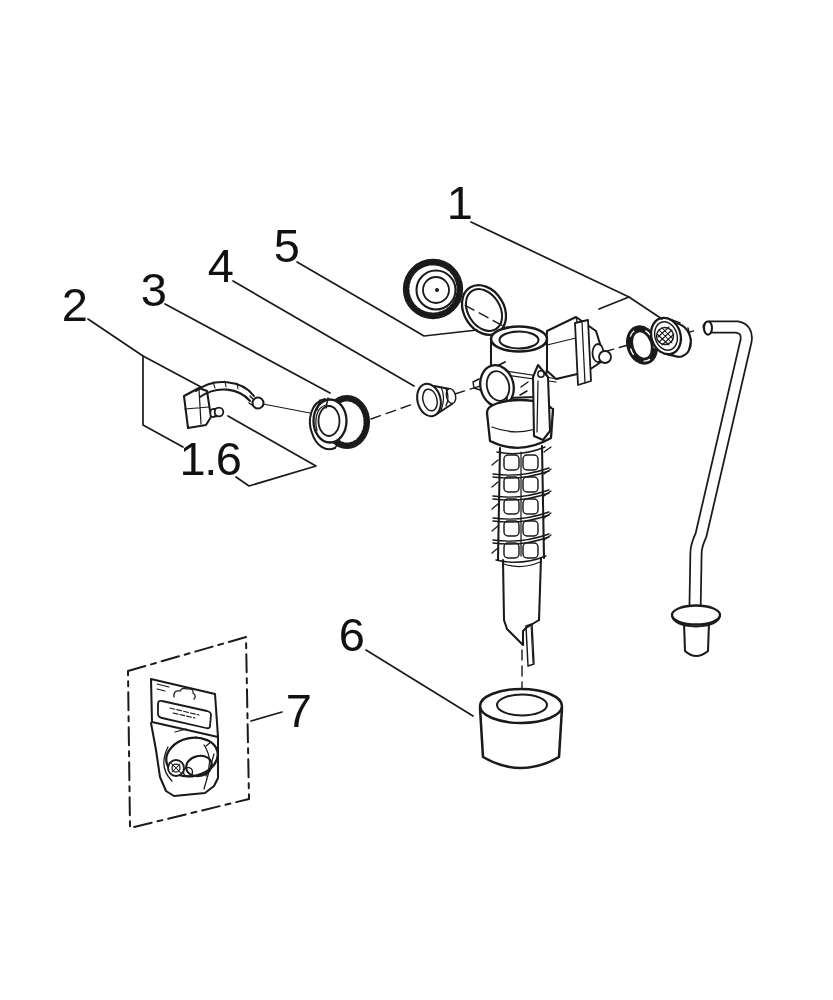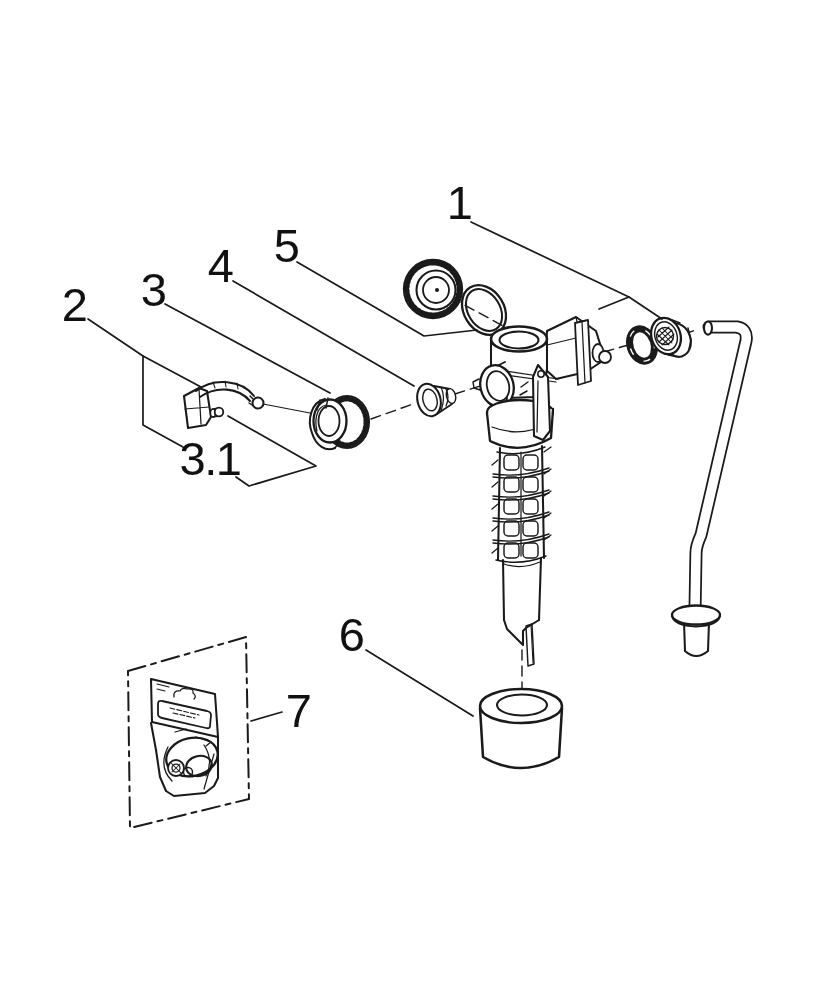--- a/index.html
+++ b/index.html
@@ -212,20 +212,20 @@
     <path d="M165,304 L330,393"></path>
     <path d="M233,281 L414,386"></path>
     <path d="M297,262 L378,309 L424,336 L477,330"></path>
     <path d="M366,650 L473,716"></path>
     <path d="M282,712 L251,721"></path>
   </g>
 </svg>
 
 <div class="lbl" style="left:459px;top:202px">1</div>
 <div class="lbl" style="left:74px;top:304px">2</div>
-<div class="lbl" style="left:210px;top:458px">3.1</div>
+<div class="lbl" style="left:210px;top:458px">1.6</div>
 <div class="lbl" style="left:153px;top:289px">3</div>
 <div class="lbl" style="left:220px;top:265px">4</div>
 <div class="lbl" style="left:286px;top:245px">5</div>
 <div class="lbl" style="left:351px;top:634px">6</div>
 <div class="lbl" style="left:298px;top:710px">7</div>
 
 </div>
 
 </body></html>

